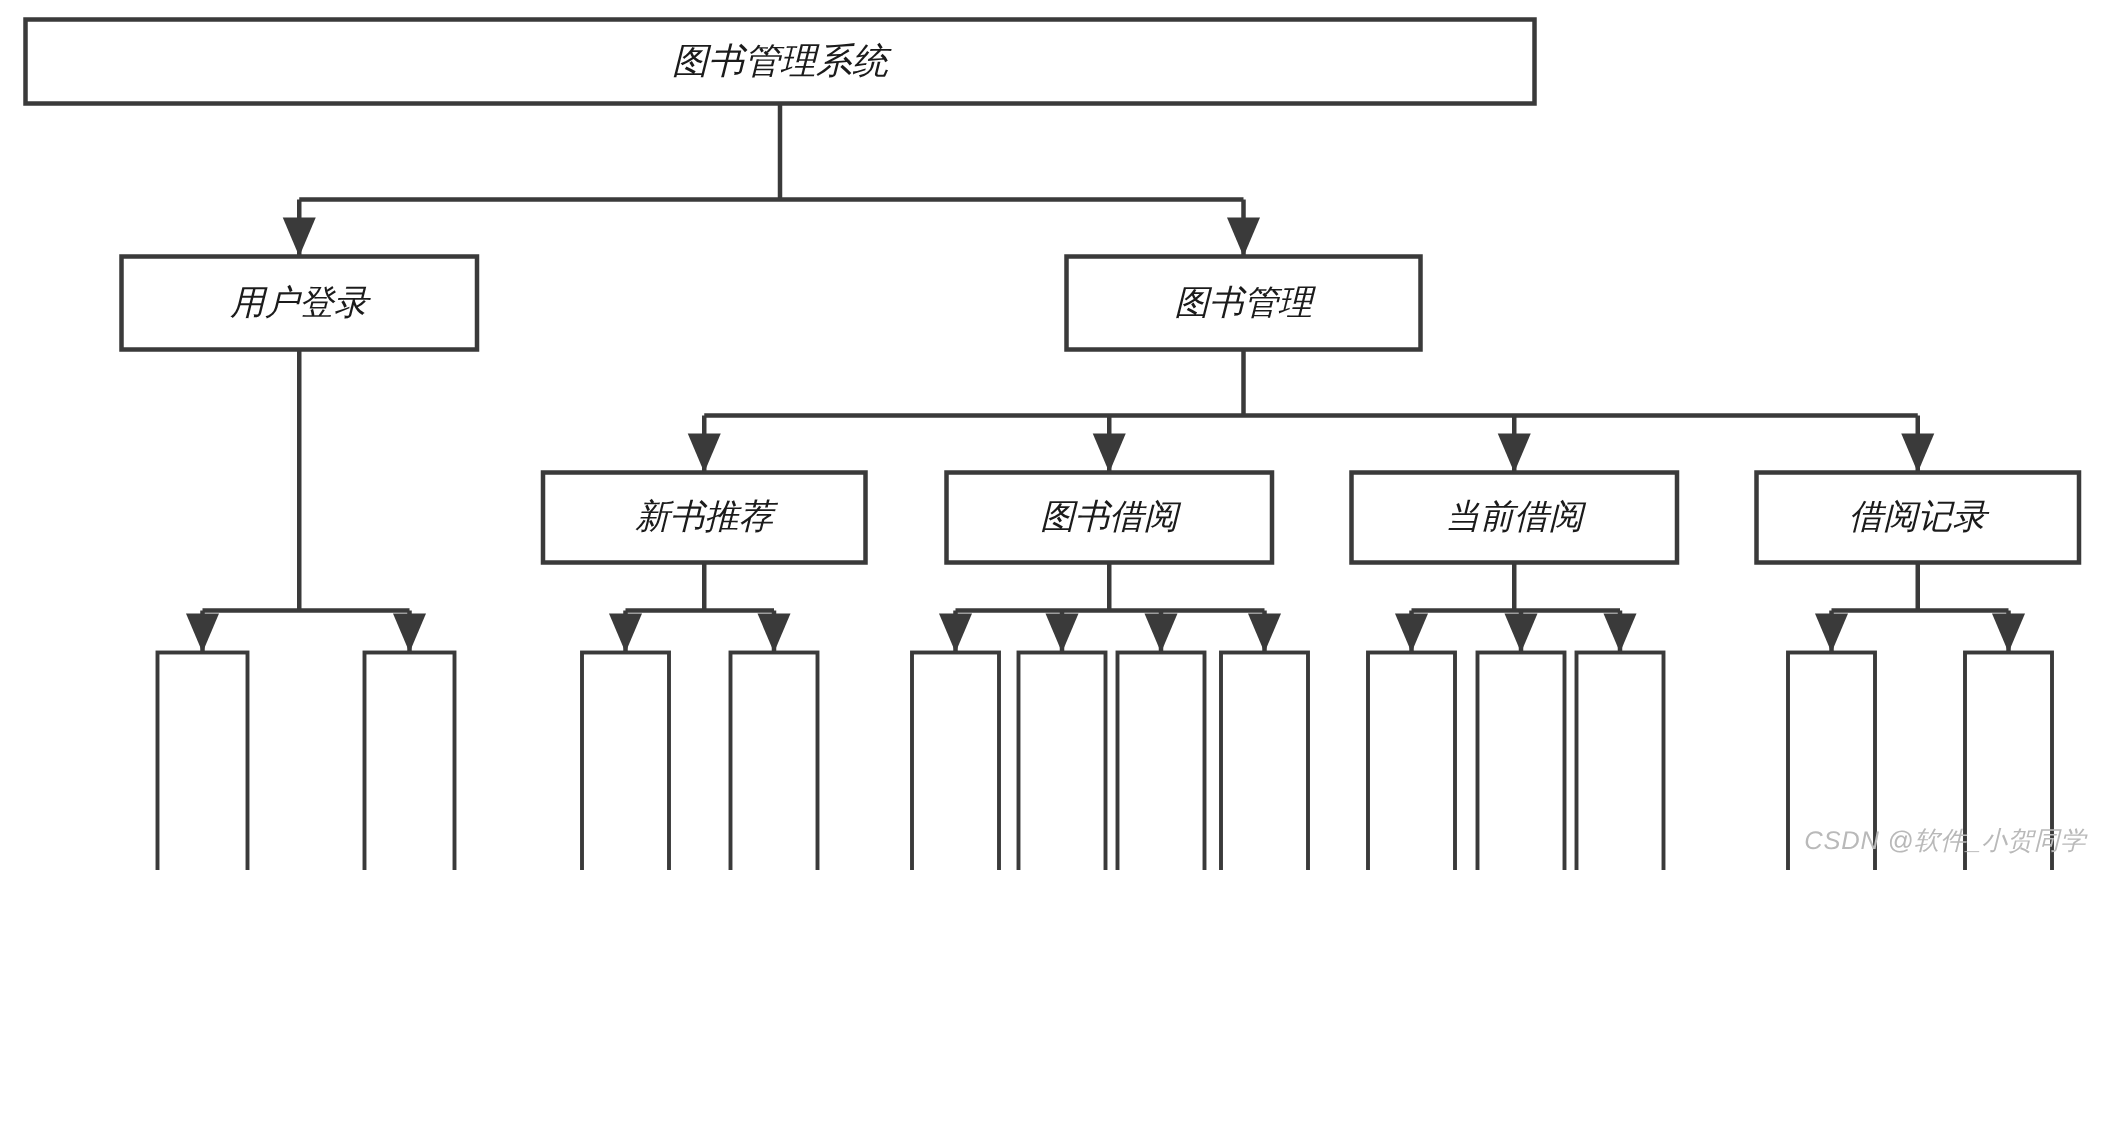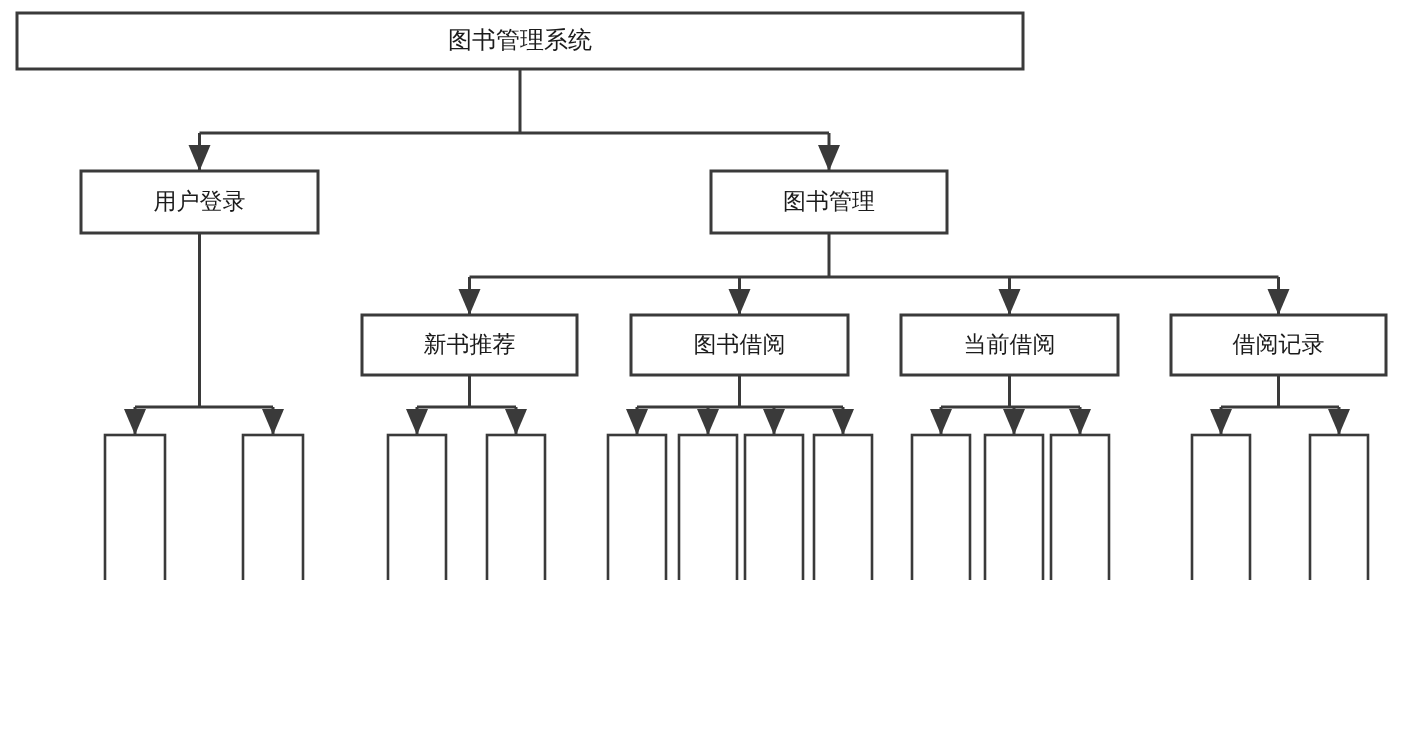--- a/index.html
+++ b/index.html
@@ -10,20 +10,21 @@
   }
   body {
     font-family: "Liberation Sans", "DejaVu Sans", sans-serif;
   }
   #diagram-root {
     position: relative;
     width: 1405px;
     height: 580px;
     background: #ffffff;
     overflow: hidden;
+    font-style: italic;
   }
   svg.diagram-canvas {
     position: absolute;
     left: 0;
     top: 0;
     width: 1405px;
     height: 747px;
     display: block;
   }
   .node-box {
@@ -216,14 +217,15 @@
         <div class="leaf-label">确认归还（管理员）</div>
       </div>
       <div class="leaf-label-wrap" style="left: 1192px; top: 435px; width: 58px; height: 298px;">
         <div class="leaf-label">新增借阅记录</div>
       </div>
       <div class="leaf-label-wrap" style="left: 1310px; top: 435px; width: 58px; height: 298px;">
         <div class="leaf-label">查询借阅记录</div>
       </div>
     </div>
 
+  <div class="watermark">CSDN @软件_小贺同学</div>
 
 </div>
 
 </body></html>

